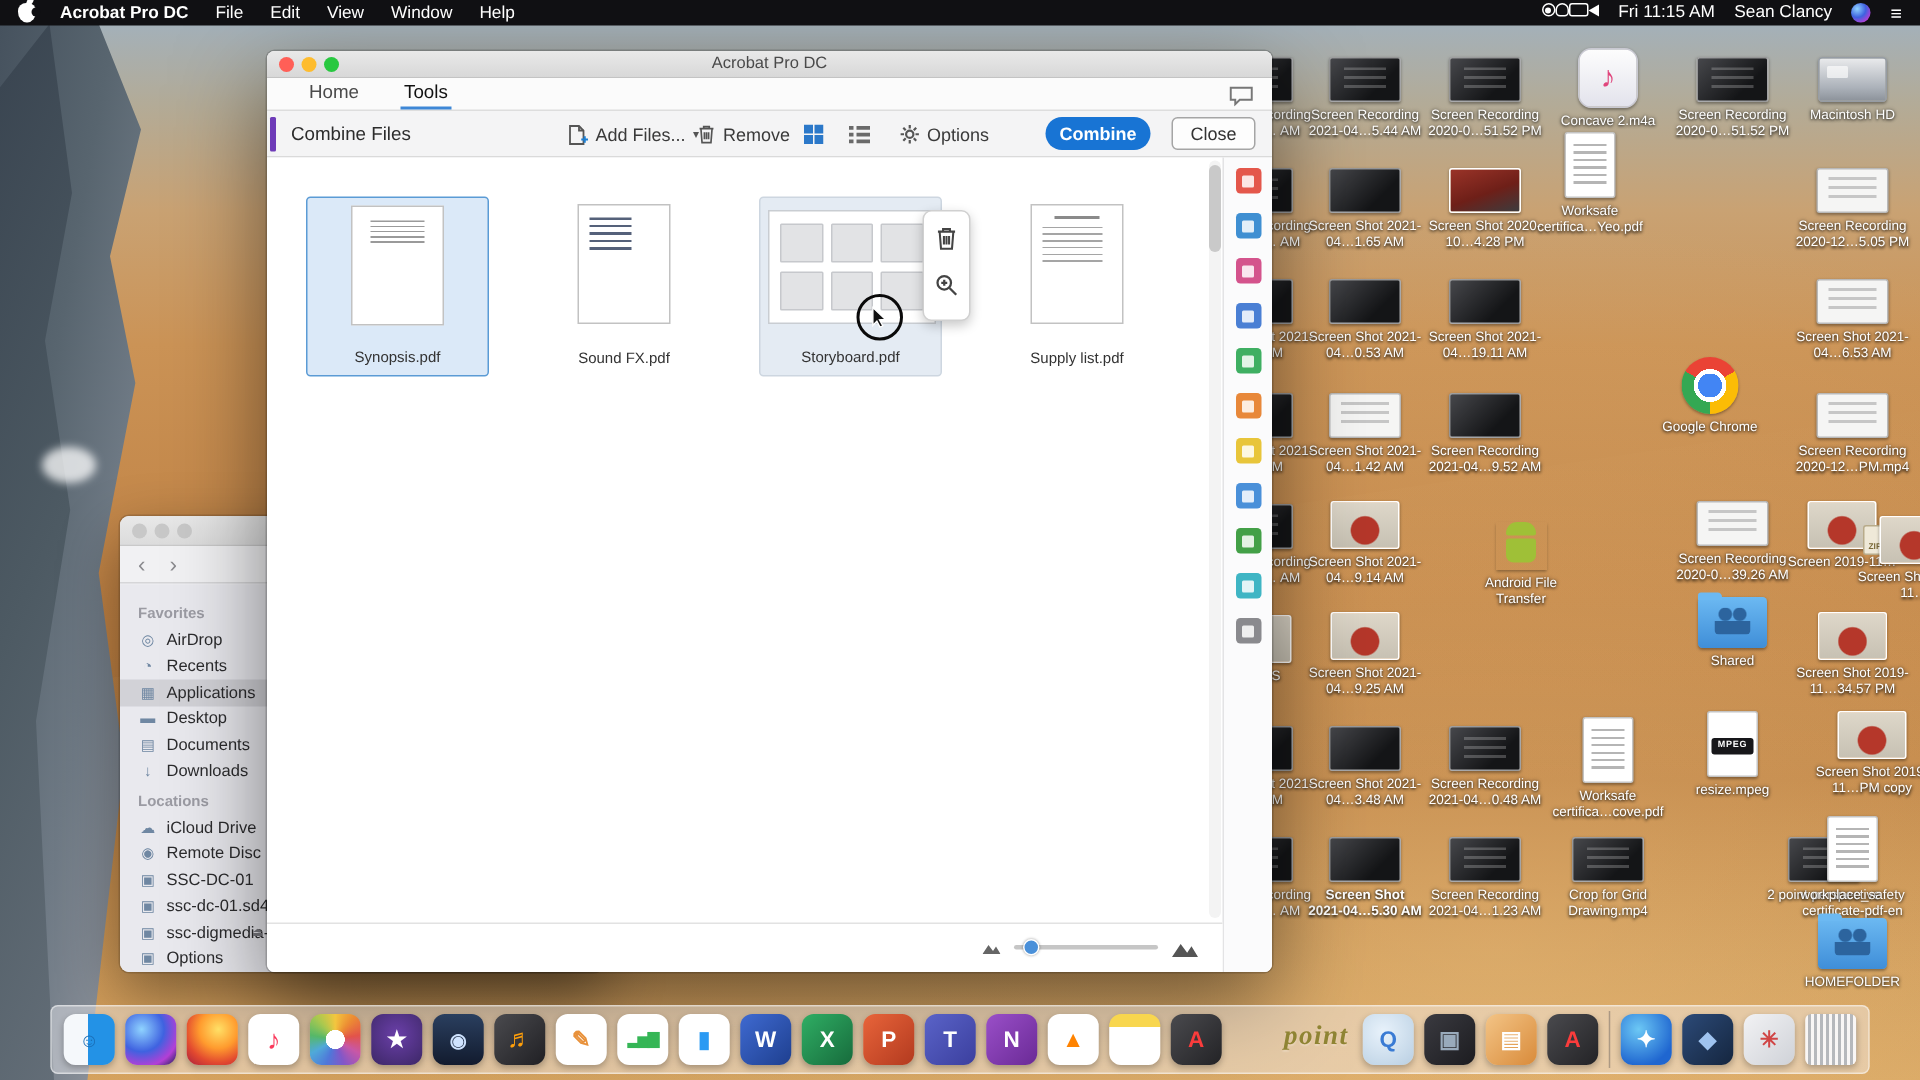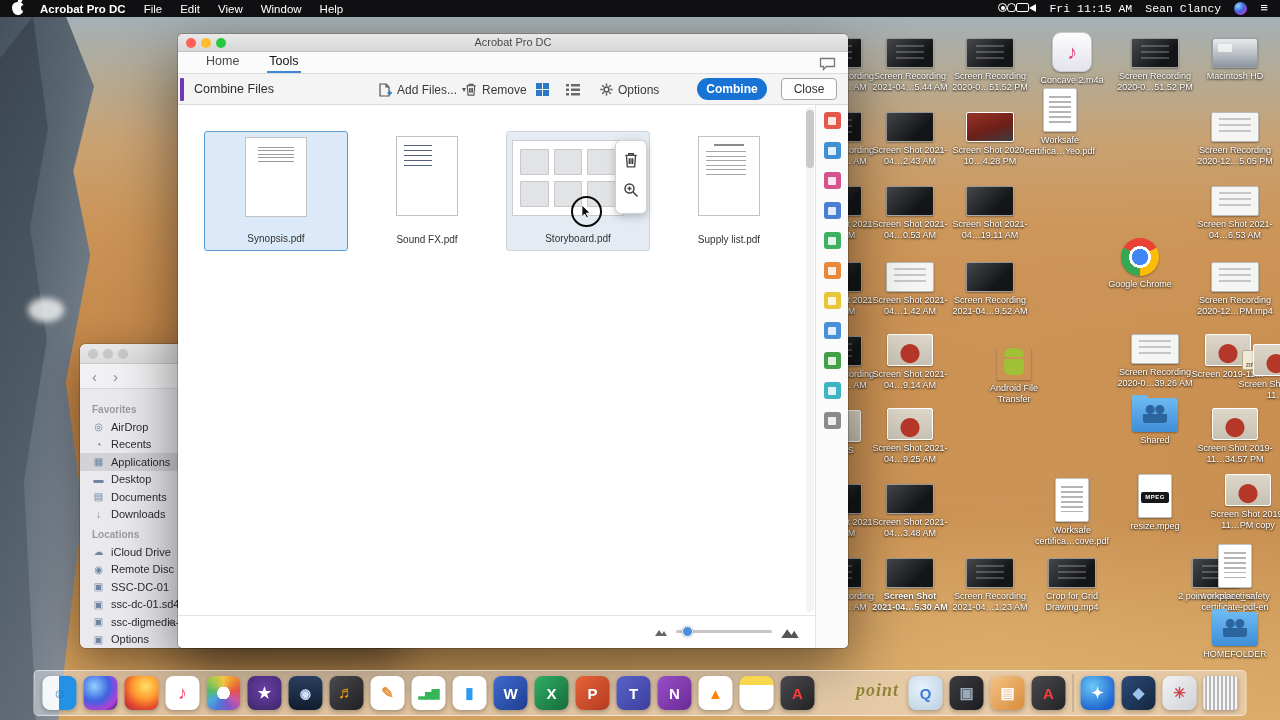--- a/index.html
+++ b/index.html
@@ -35,21 +35,21 @@
     display:flex; align-items:center; color:#fff; z-index:10; font-size:11.5px; padding:0 12px; }
   .mb-apple { width:12px; height:13px; background:#fff; border-radius:45% 45% 48% 48% / 40% 40% 55% 55%;
     position:relative; margin-right:16px; flex:none; }
   .mb-apple::before { content:""; position:absolute; top:-3px; left:6px; width:4px; height:4px;
     background:#fff; border-radius:60% 0 60% 0; transform:rotate(20deg); }
   .mb-apple::after { content:""; position:absolute; top:3px; right:-3px; width:6px; height:6px;
     background:#101013; border-radius:50%; }
   .mb-app { font-weight:bold; margin-right:18px; }
   #mb-menus { display:flex; gap:18px; }
   .mb-menu { cursor:default; }
-  #mb-right { margin-left:auto; display:flex; align-items:flex-start; gap:13px;font-family:Liberation Mono, monospace; }
+  #mb-right { margin-left:auto; display:flex; align-items:flex-start; gap:13px; }
   .mbi { display:inline-block; }
   .mbi-screen-record { width:9px; height:9px; border:1.5px solid #fff; border-radius:50%; position:relative; }
   .mbi-screen-record::after { content:""; position:absolute; inset:1.5px; background:#fff; border-radius:50%; }
   .mbi-notification { width:9px; height:9px; border:1.5px solid #fff; border-radius:50% 50% 3px 3px; }
   .mbi-display { width:13px; height:9px; border:1.5px solid #fff; border-radius:2px; }
   .mbi-volume { width:0; height:0; border-top:4px solid transparent; border-bottom:4px solid transparent; border-right:7px solid #fff; }
   .mbi-siri { width:13px; height:13px; border-radius:50%;
     background:radial-gradient(circle at 32% 30%, #8fd3ff, #3f62e0 45%, #b33fd6 78%, #1b2050); }
   .mb-lines { font-size:13px; line-height:13px; }
 
@@ -164,21 +164,21 @@
 
   .a-content { position:absolute; left:0; top:71px; width:637px; height:510px; background:#fff; }
   .a-rail { position:absolute; right:0; top:71px; width:33px; height:543px; background:#fbfbfc;
     border-left:1px solid #e3e3e5; display:flex; flex-direction:column; align-items:center;
     padding-top:7px; gap:13px; }
   .rail-ico { width:17px; height:17px; border-radius:3px; position:relative; flex:none; }
   .rail-ico::after { content:""; position:absolute; inset:4.5px; background:rgba(255,255,255,.85); border-radius:1px; }
   .a-bottombar { position:absolute; left:0; top:581px; width:637px; height:33px; background:#fff;
     border-top:1px solid #e2e2e2; }
 
-  .card { position:absolute; top:26px; width:144px; height:120px; border-radius:3px; }
+  .card { position:absolute; top:26px; width:122px; height:120px; border-radius:3px; }
   .card0 { left:26px;  background:#dbe9f8; border:1px solid #5b9bd5; }
   .card1 { left:177px; }
   .card2 { left:328px; background:#e4ebf3; border:1px solid #cdd6e0; }
   .card3 { left:479px; }
   .page-thumb { position:absolute; left:50%; transform:translateX(-50%); top:5px; width:62px; height:80px;
     background:#fff; border:1px solid #c2c2c2; }
   .pg-syn::after { content:""; position:absolute; left:50%; transform:translateX(-50%); top:9px;
     width:36px; height:16px; background:repeating-linear-gradient(180deg,#9a9a9a 0 1px, transparent 1px 3.5px); }
   .pg-sfx::after { content:""; position:absolute; left:7px; top:8px; width:28px; height:22px;
     background:repeating-linear-gradient(180deg,#55617a 0 1.5px, transparent 1.5px 5px); }
@@ -284,21 +284,21 @@
     <div class="di" style="left: 800px; top: 558px;">
       <div class="th th-video-dark"></div>
       <div class="di-label">Screen Recording 2021-04… AM</div>
     </div>
     <div class="di" style="left: 872px; top: 38px;">
       <div class="th th-video-dark"></div>
       <div class="di-label">Screen Recording 2021-04…5.44 AM</div>
     </div>
     <div class="di" style="left: 872px; top: 112px;">
       <div class="th th-shot-dark"></div>
-      <div class="di-label">Screen Shot 2021-04…2.43 AM</div>
+      <div class="di-label">Screen Shot 2021-04…1.65 AM</div>
     </div>
     <div class="di" style="left: 872px; top: 186px;">
       <div class="th th-shot-dark"></div>
       <div class="di-label">Screen Shot 2021-04…0.53 AM</div>
     </div>
     <div class="di" style="left: 872px; top: 262px;">
       <div class="th th-shot-light"></div>
       <div class="di-label">Screen Shot 2021-04…1.42 AM</div>
     </div>
     <div class="di" style="left: 872px; top: 334px;">
@@ -325,20 +325,24 @@
       <div class="th th-photo-car"></div>
       <div class="di-label">Screen Shot 2020-10…4.28 PM</div>
     </div>
     <div class="di" style="left: 952px; top: 186px;">
       <div class="th th-shot-dark"></div>
       <div class="di-label">Screen Shot 2021-04…19.11 AM</div>
     </div>
     <div class="di" style="left: 952px; top: 262px;">
       <div class="th th-shot-dark"></div>
       <div class="di-label">Screen Recording 2021-04…9.52 AM</div>
+    </div>
+    <div class="di" style="left: 952px; top: 484px;">
+      <div class="th th-video-dark"></div>
+      <div class="di-label">Screen Recording 2021-04…0.48 AM</div>
     </div>
     <div class="di" style="left: 952px; top: 558px;">
       <div class="th th-video-dark"></div>
       <div class="di-label">Screen Recording 2021-04…1.23 AM</div>
     </div>
     <div class="di" style="left: 1034px; top: 32px;">
       <div class="th th-audio"></div>
       <div class="di-label">Concave 2.m4a</div>
     </div>
     <div class="di" style="left: 1022px; top: 88px;">

